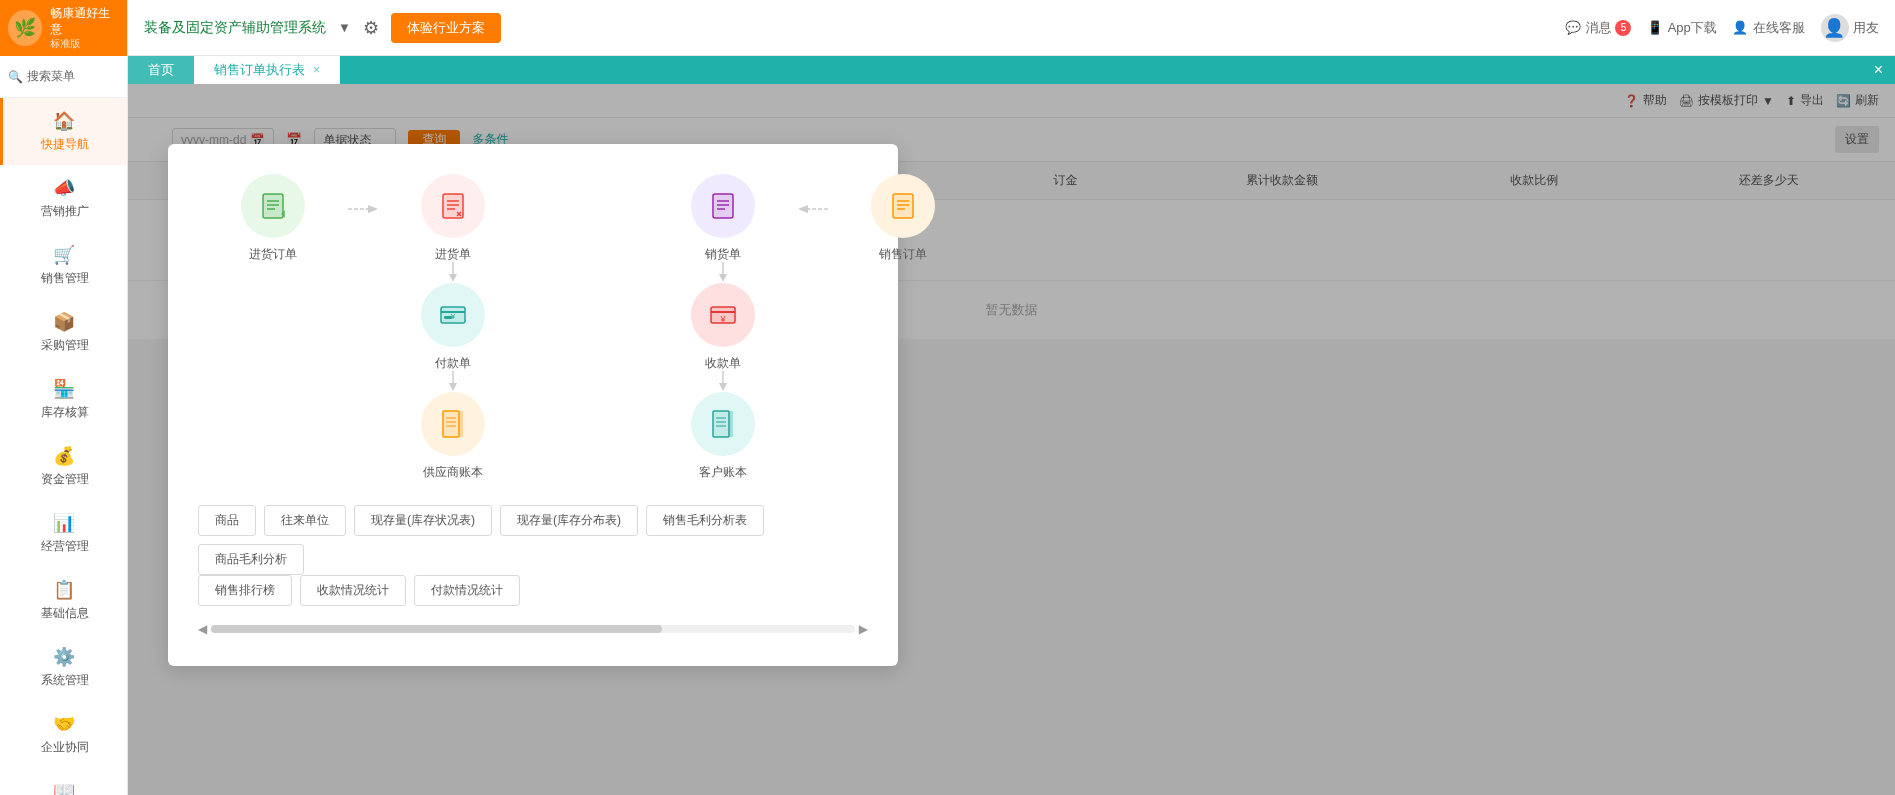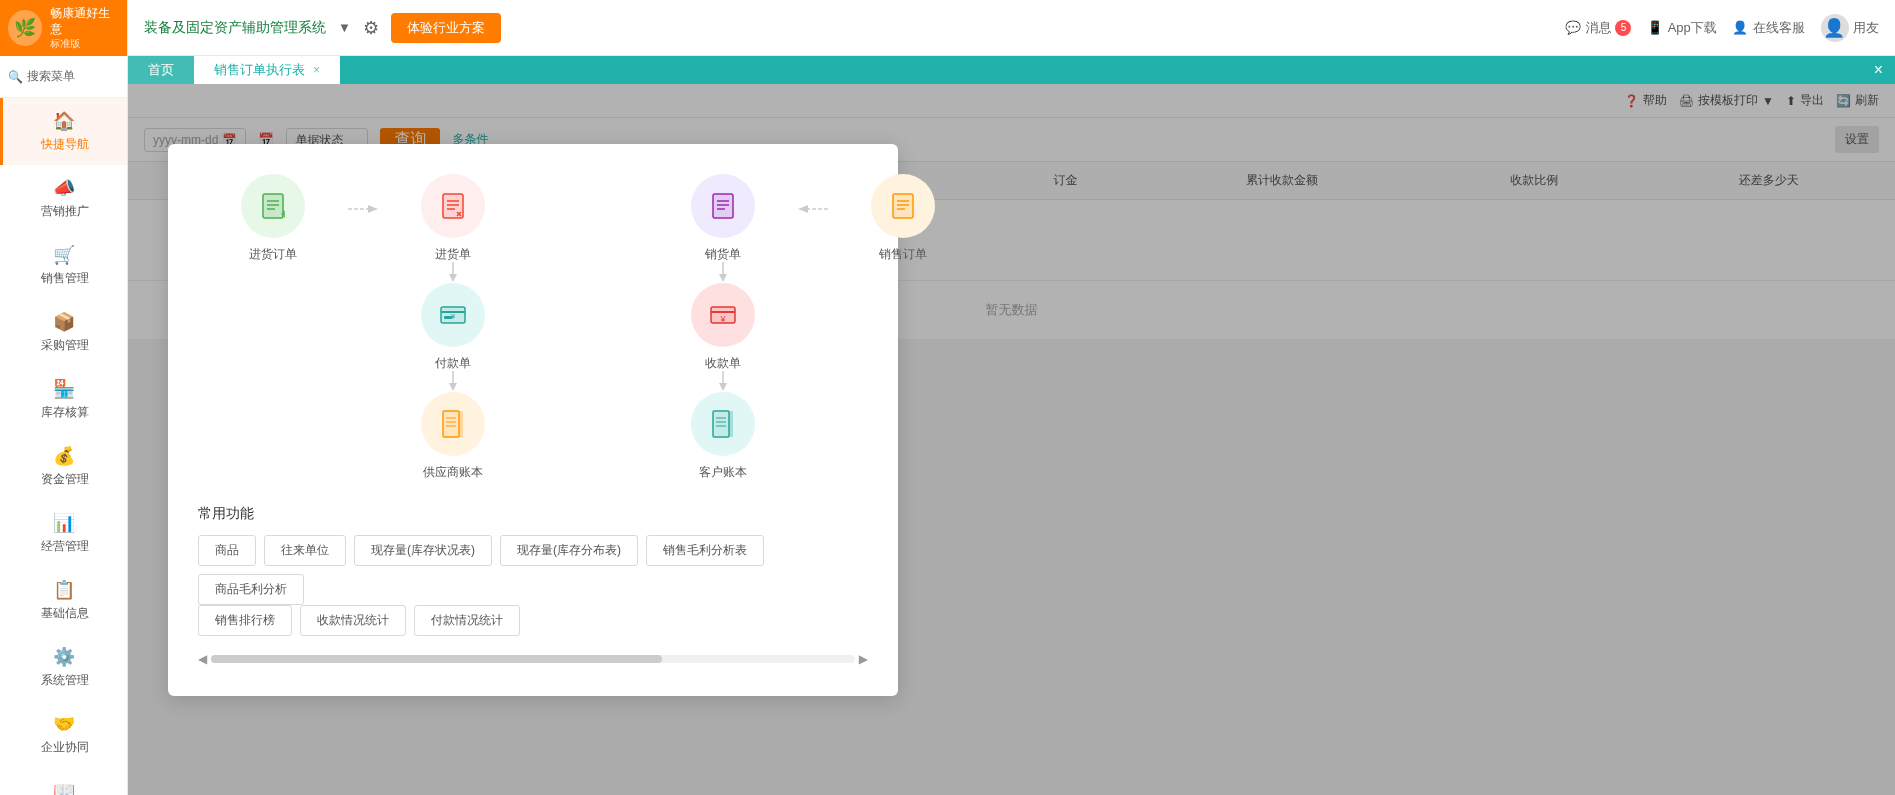--- a/index.html
+++ b/index.html
@@ -44,21 +44,21 @@
     
     .page-content { flex: 1; background: #f5f5f5; overflow: hidden; position: relative; }
 
     
     .content-toolbar { background: #fff; padding: 8px 16px; display: flex; align-items: center; gap: 12px; border-bottom: 1px solid #e8e8e8; }
     .toolbar-btn { display: flex; align-items: center; gap: 4px; color: #555; font-size: 12px; cursor: pointer; }
     .toolbar-btn-secondary { background: #e8e8e8; color: #555; border: none; padding: 5px 10px; border-radius: 3px; cursor: pointer; font-size: 12px; }
 
     
     .filter-bar { background: #fff; padding: 8px 16px; display: flex; align-items: center; gap: 12px; border-bottom: 1px solid #e8e8e8; }
-    .filter-date { display: flex; align-items: center; gap: 4px; border: 1px solid #d9d9d9; padding: 4px 8px; border-radius: 3px; font-size: 12px; color: #aaa; }
+    .filter-date { display: flex; align-items: center; gap: 4px; border: 1px solid #d9d9d9; padding: 4px 8px; border-radius: 3px; font-size: 12px; color: #aaa; margin-left: 28px; }
     .filter-select { border: 1px solid #d9d9d9; padding: 4px 24px 4px 8px; border-radius: 3px; font-size: 12px; color: #555; appearance: none; background: white; }
     .filter-tag { color: #20b2aa; font-size: 12px; cursor: pointer; }
 
     
     .table-container { background: #fff; overflow: auto; }
     .data-table { width: 100%; border-collapse: collapse; font-size: 12px; }
     .data-table th { background: #fafafa; padding: 10px 12px; text-align: center; color: #555; font-weight: 500; border-bottom: 1px solid #e8e8e8; white-space: nowrap; }
     .data-table td { padding: 10px 12px; text-align: center; border-bottom: 1px solid #f0f0f0; color: #555; }
     .empty-row td { text-align: center; color: #aaa; padding: 40px; }
 
@@ -233,21 +233,21 @@
           <span>yyyy-mm-dd</span>
           <span>📅</span>
         </div>
 
         <span style="color:#999;">📅</span>
         <div style="position:relative; display:inline-block;">
           <select class="filter-select">
             <option>单据状态</option>
           </select>
         </div>
-        <span style="background:#ff7c00;color:white;padding:1px 14px;border-radius:3px;cursor:pointer;font-size:16px;">查询</span>
+        <span style="background:#ff7c00;color:white;padding:1px 14px;border-radius:3px;cursor:pointer;font-size:12px;">查询</span>
         <span class="filter-tag">多条件</span>
         <div style="margin-left:auto;">
           <button class="toolbar-btn-secondary">设置</button>
         </div>
       </div>
 
       <div class="table-container">
         <table class="data-table">
           <thead>
             <tr>
@@ -438,21 +438,20 @@
                   <line x1="9" y1="18" x2="19" y2="18" stroke="#26a69a" stroke-width="1"></line>
                 </svg>
               </div>
               <span class="flow-label">客户账本</span>
             </div>
             <div></div>
             <div></div>
           </div>
 
           <div class="common-functions">
-            <div class="common-title">常用功能</div>
             <div class="func-buttons">
               <button class="func-btn">商品</button>
               <button class="func-btn">往来单位</button>
               <button class="func-btn">现存量(库存状况表)</button>
               <button class="func-btn">现存量(库存分布表)</button>
               <button class="func-btn">销售毛利分析表</button>
               <button class="func-btn">商品毛利分析</button>
             </div>
             <div class="func-buttons" style="margin-top:0;">
               <button class="func-btn">销售排行榜</button>

